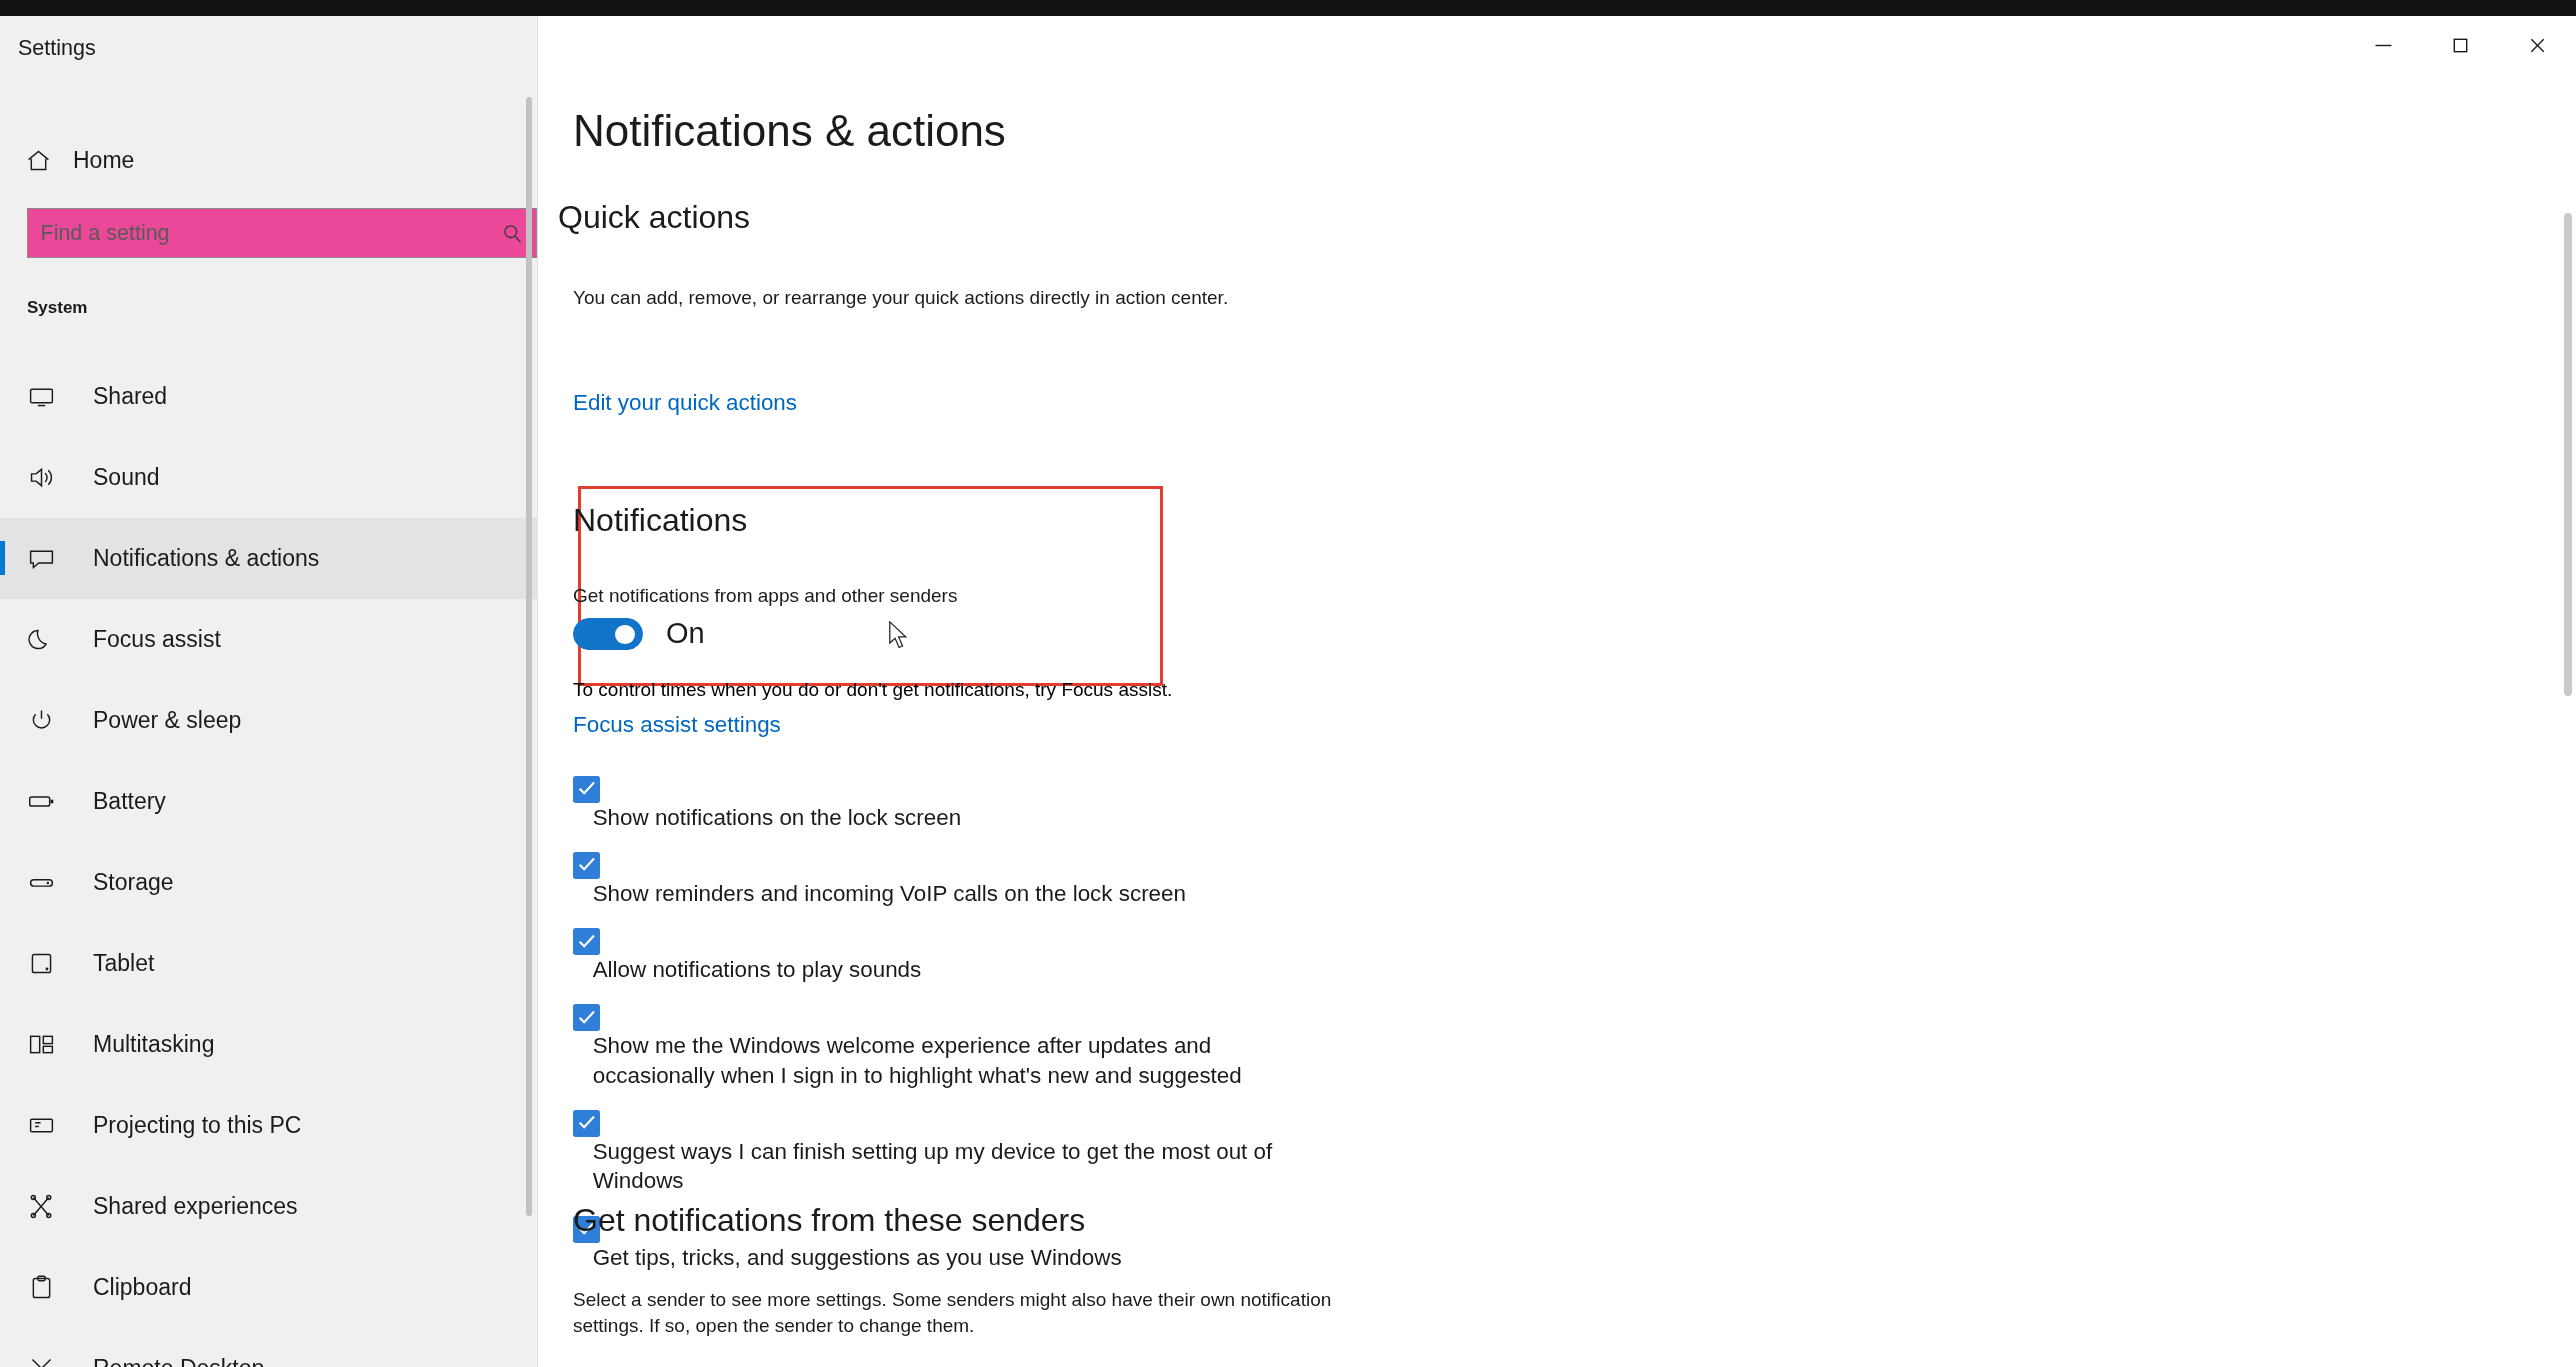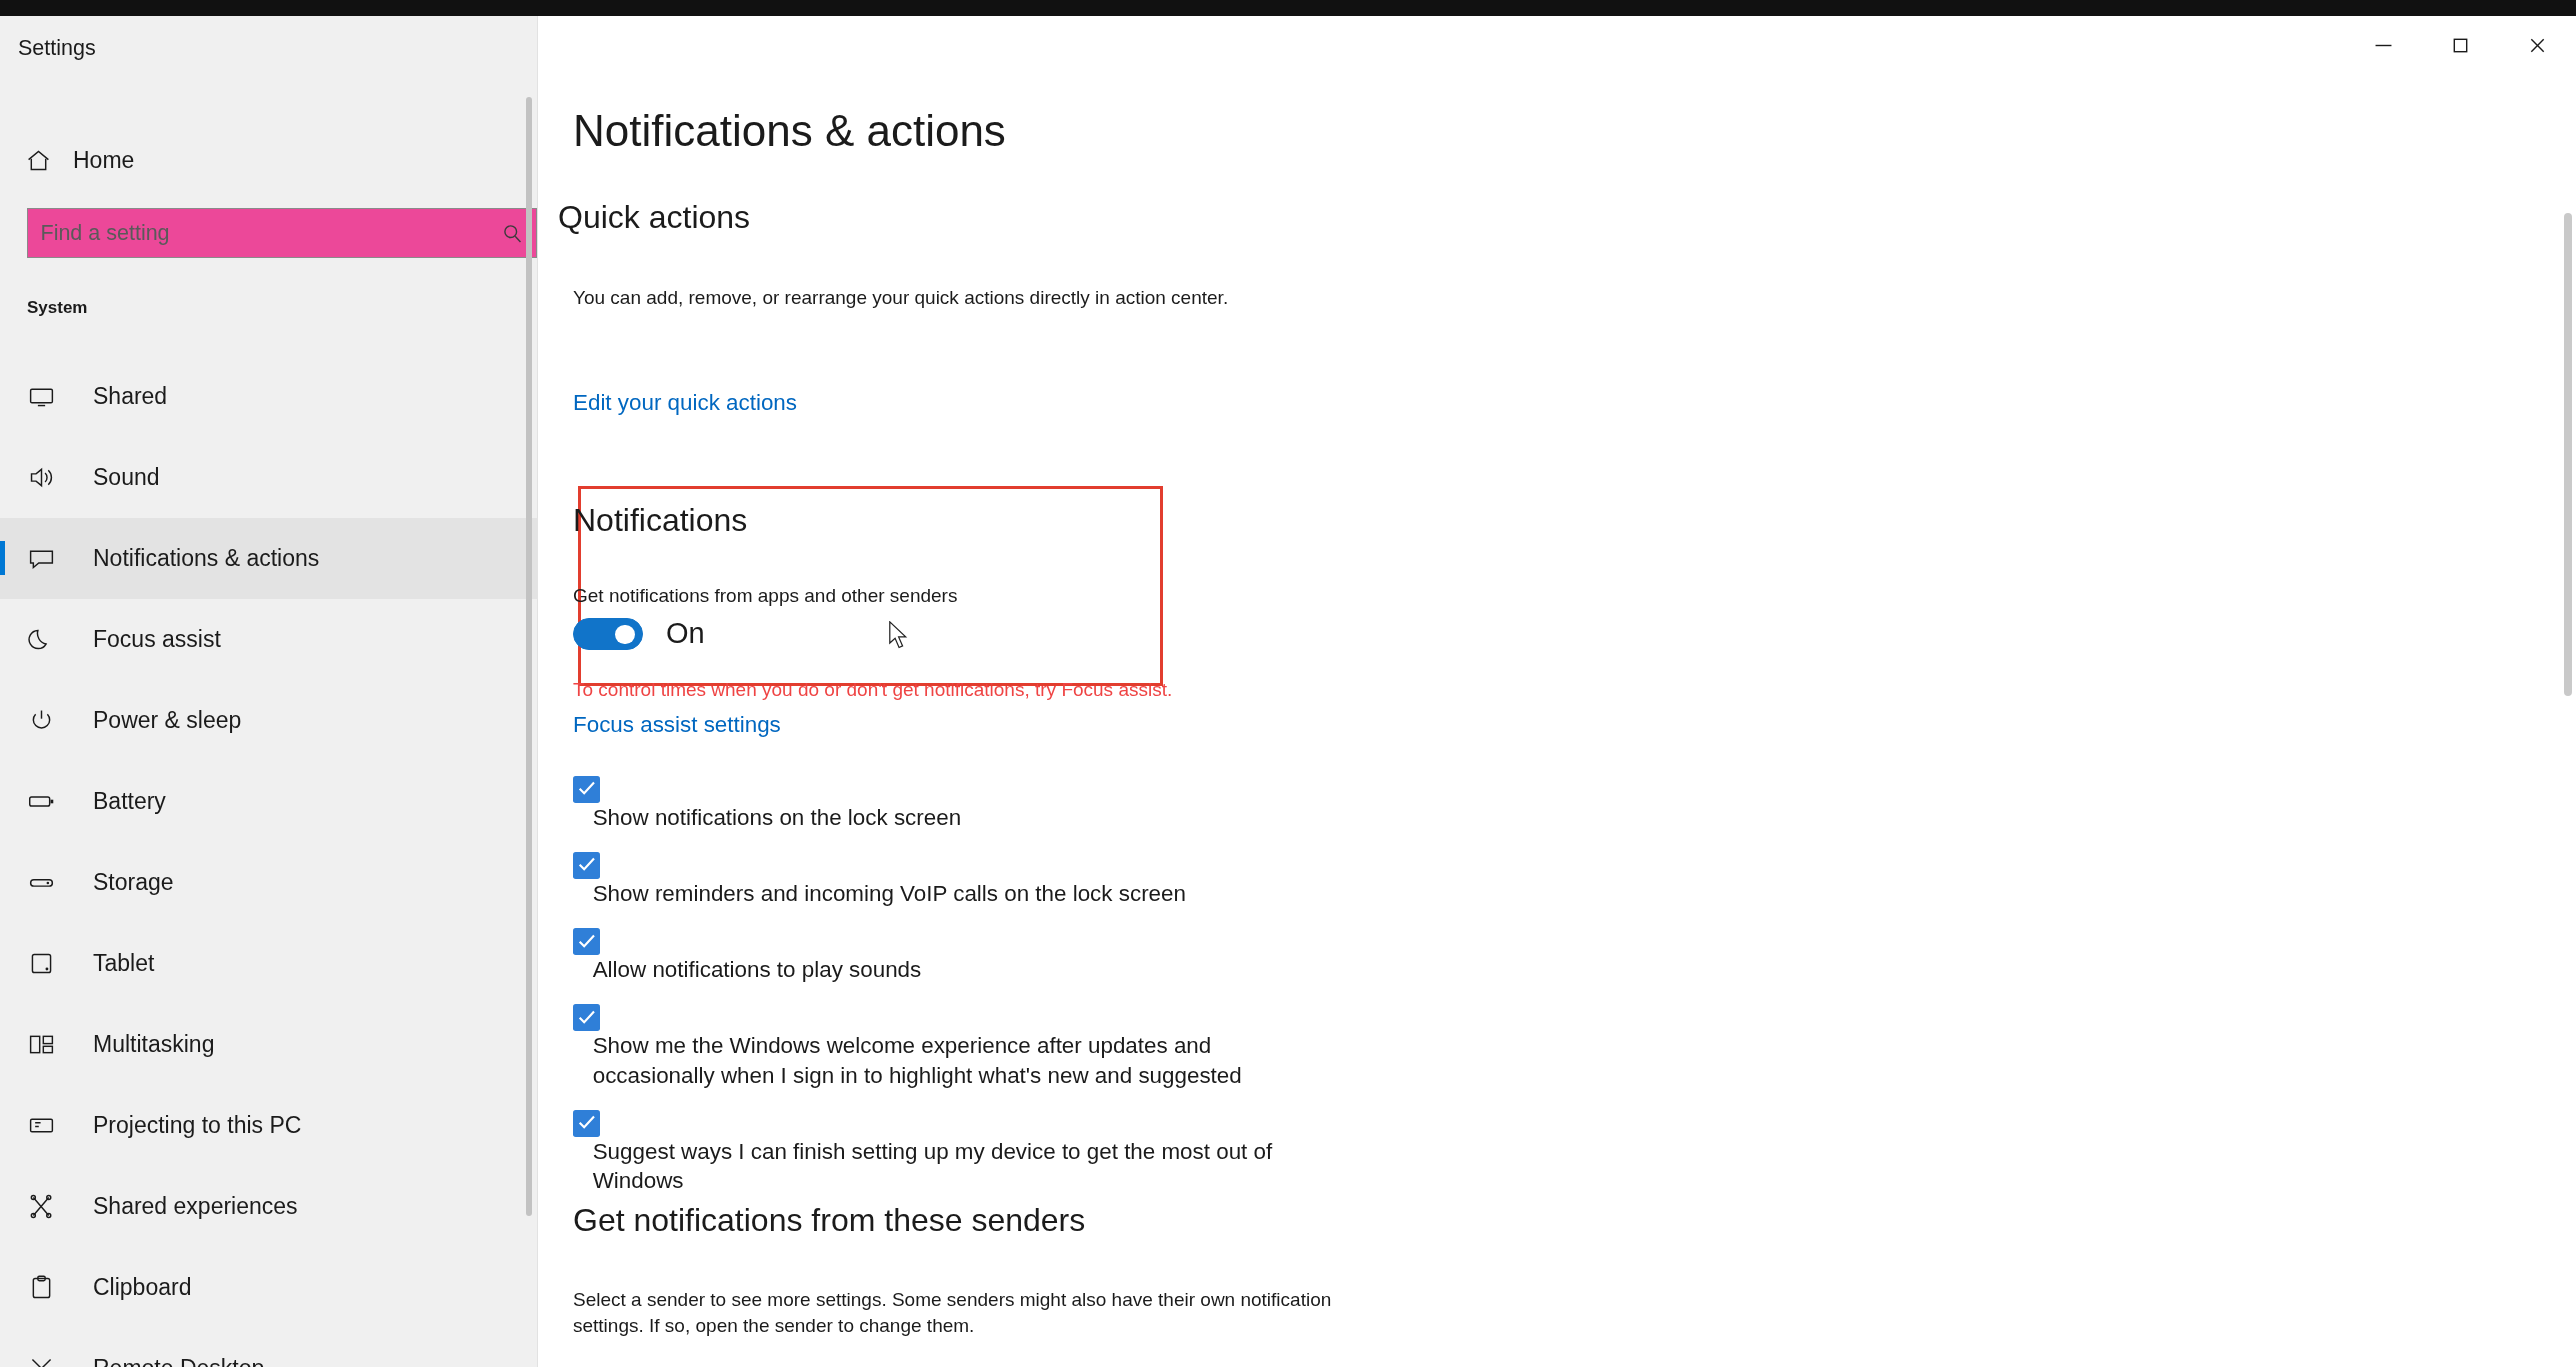--- a/index.html
+++ b/index.html
@@ -148,21 +148,21 @@
     font-size: 19px;
     color: #1b1b1b;
     line-height: 1.35;
   }
   .link {
     font-size: 22.4px;
     color: #0067c0;
     text-decoration: none;
   }
   .muted {
-    color: #ef4444;
+    color: #000000;
   }
 
   .quick-actions-h { position: absolute; top: 183px; left: 19px; }
   .quick-actions-p { position: absolute; top: 269px; left: 34px; width: 743px; }
   .quick-actions-link { position: absolute; top: 374px; left: 34px; }
 
   
   .notif-highlight {
     position: absolute; top: 470px; left: 39px;
     width: 585px; height: 200px;
@@ -499,20 +499,28 @@
         <div class="check-text">Show me the Windows welcome experience after updates and occasionally when I sign in to highlight what's new and suggested</div>
       </div>
       <div class="check-row">
         <div class="cbox">
           <svg width="19.7" height="19.7" viewBox="0 0 22 22">
               <path d="M3 11 L8 16 L19 4" fill="none" stroke="#ffffff" stroke-width="2.4"></path>
             </svg>
         </div>
         <div class="check-text">Suggest ways I can finish setting up my device to get the most out of Windows</div>
       </div>
+      <div class="check-row">
+        <div class="cbox">
+          <svg width="19.7" height="19.7" viewBox="0 0 22 22">
+              <path d="M3 11 L8 16 L19 4" fill="none" stroke="#ffffff" stroke-width="2.4"></path>
+            </svg>
+        </div>
+        <div class="check-text">Get tips, tricks, and suggestions as you use Windows</div>
+      </div>
     </div>
 
     <div class="h2 senders-h">Get notifications from these senders</div>
     <div class="body-text senders-p">Select a sender to see more settings. Some senders might also have their own notification settings. If so, open the sender to change them.</div>
 
     <div class="main-scroll">
       <div class="thumb"></div>
     </div>
   </div>
 </div>

